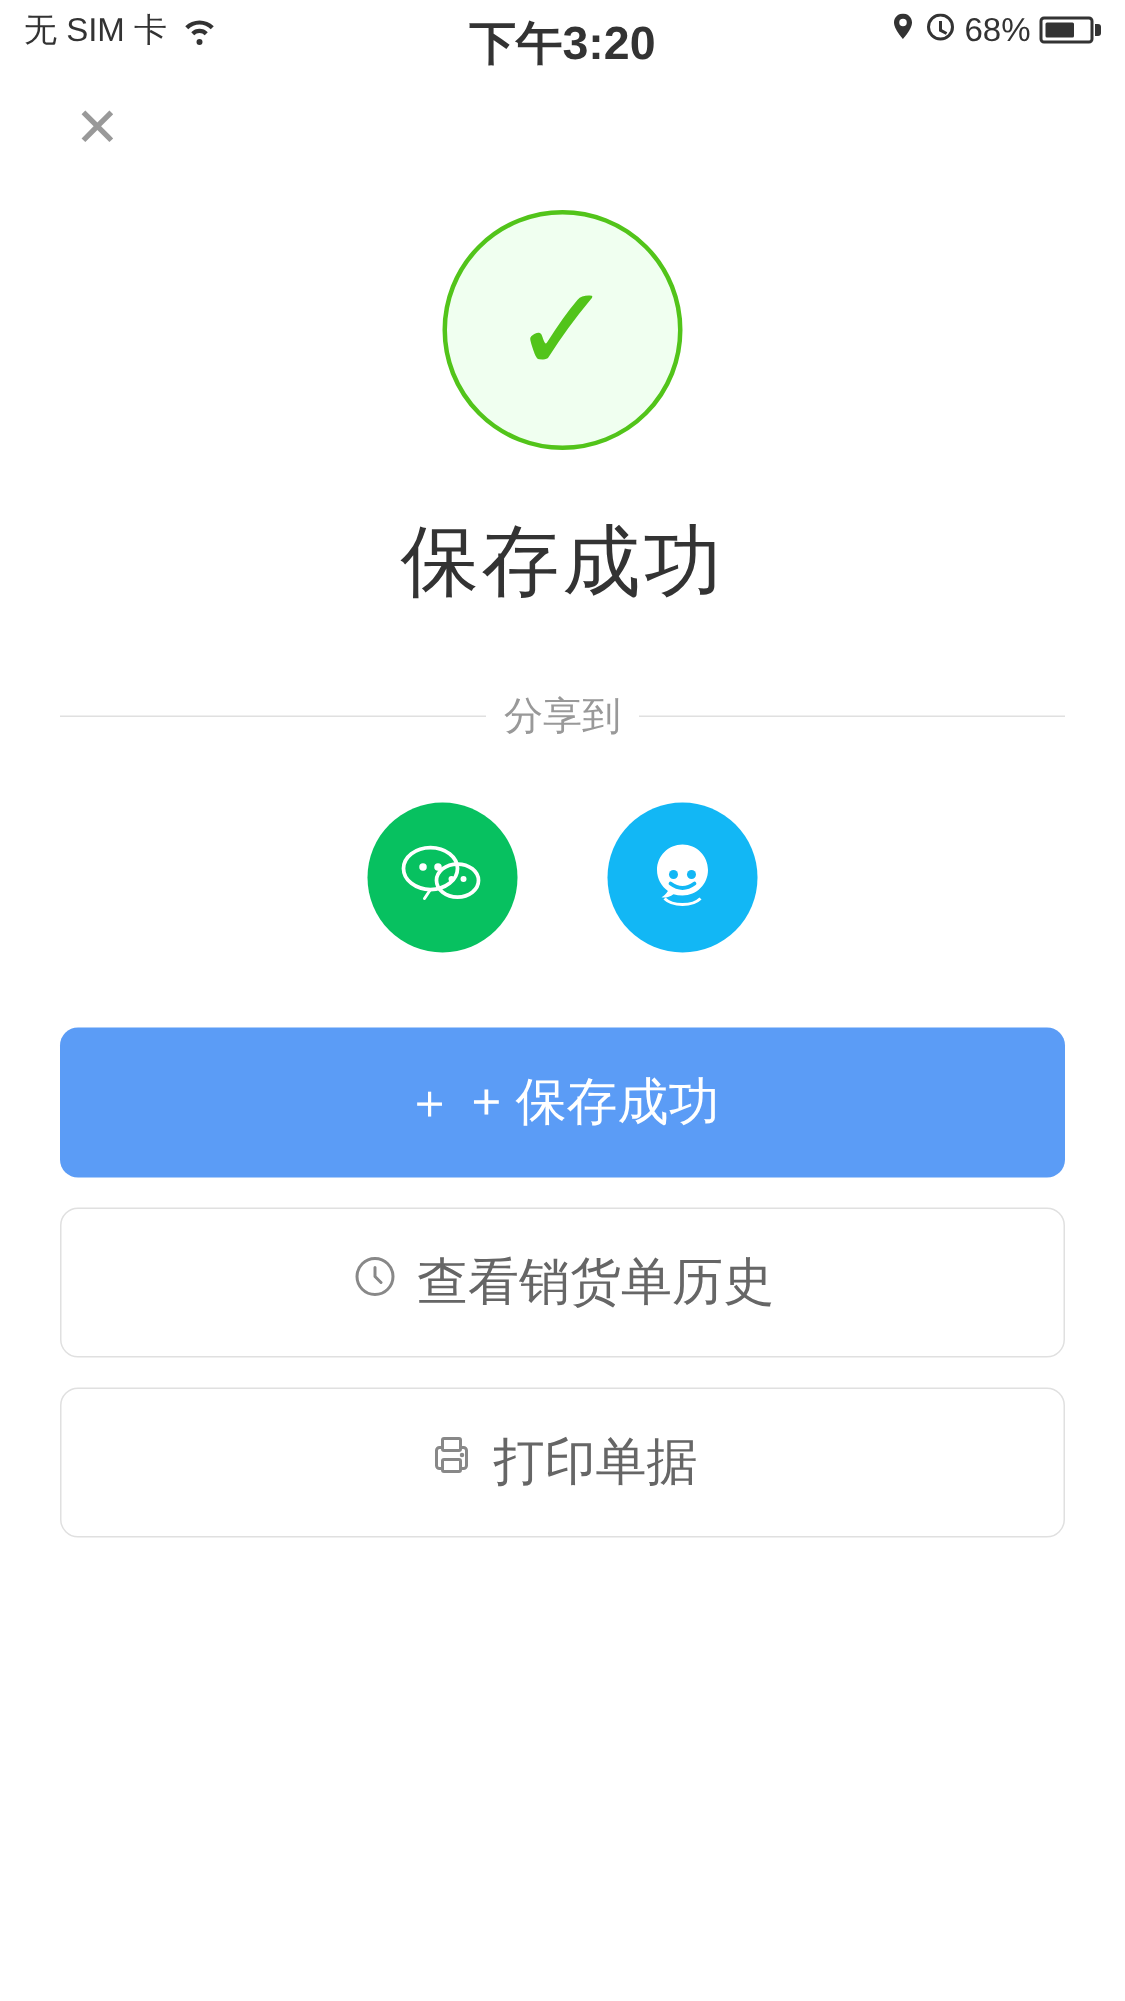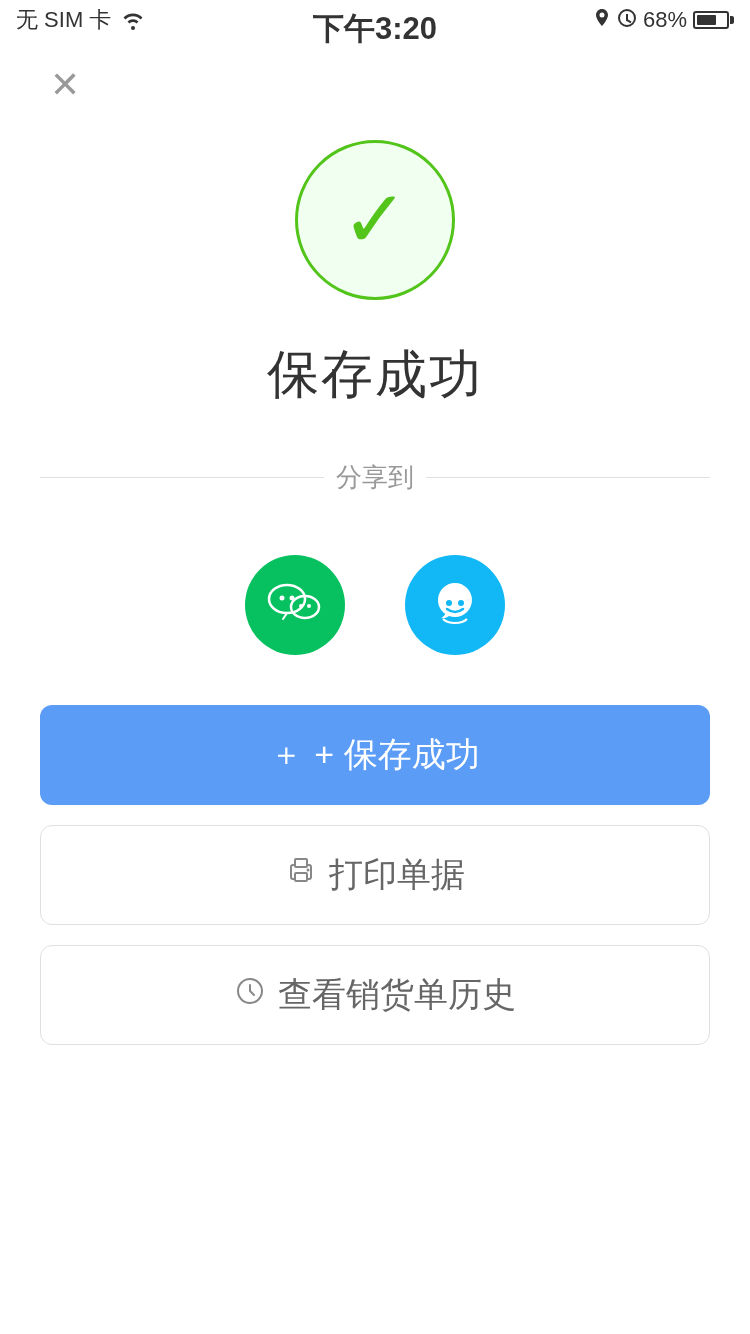--- a/index.html
+++ b/index.html
@@ -140,21 +140,21 @@
       display: flex;
       flex-direction: column;
       align-items: center;
       margin-bottom: 50px;
     }
     .share-divider {
       width: 100%;
       display: flex;
       align-items: center;
       gap: 12px;
-      margin-bottom: 60px;
+      margin-bottom: 40px;
     }
     .divider-line {
       flex: 1;
       height: 1px;
       background: #e0e0e0;
     }
     .share-label {
       font-size: 26px;
       color: #999;
     }
@@ -300,32 +300,32 @@
   </div>
 
   <div class="action-buttons">
     <button class="btn-primary">
       <span class="btn-icon">＋</span>
       <span>+ 保存成功</span>
     </button>
     <button class="btn-secondary">
       <span class="btn-icon">
         <svg width="32" height="32" viewBox="0 0 32 32" fill="none">
+          <circle cx="16" cy="16" r="12" stroke="#888" stroke-width="2" fill="none"></circle>
+          <path d="M16 10 L16 16 L20 20" stroke="#888" stroke-width="2" stroke-linecap="round" stroke-linejoin="round"></path>
+        </svg>
+      </span>
+      <span>查看销货单历史</span>
+    </button>
+    <button class="btn-secondary">
+      <span class="btn-icon">
+        <svg width="32" height="32" viewBox="0 0 32 32" fill="none">
           <rect x="6" y="10" width="20" height="14" rx="2" stroke="#888" stroke-width="2" fill="none"></rect>
           <rect x="10" y="4" width="12" height="8" rx="1" stroke="#888" stroke-width="2" fill="white"></rect>
           <rect x="10" y="18" width="12" height="8" rx="1" stroke="#888" stroke-width="2" fill="white"></rect>
           <circle cx="23" cy="15" r="1.5" fill="#888"></circle>
         </svg>
       </span>
       <span>打印单据</span>
     </button>
-    <button class="btn-secondary">
-      <span class="btn-icon">
-        <svg width="32" height="32" viewBox="0 0 32 32" fill="none">
-          <circle cx="16" cy="16" r="12" stroke="#888" stroke-width="2" fill="none"></circle>
-          <path d="M16 10 L16 16 L20 20" stroke="#888" stroke-width="2" stroke-linecap="round" stroke-linejoin="round"></path>
-        </svg>
-      </span>
-      <span>查看销货单历史</span>
-    </button>
   </div>
 
 </div>
 
 </body></html>

